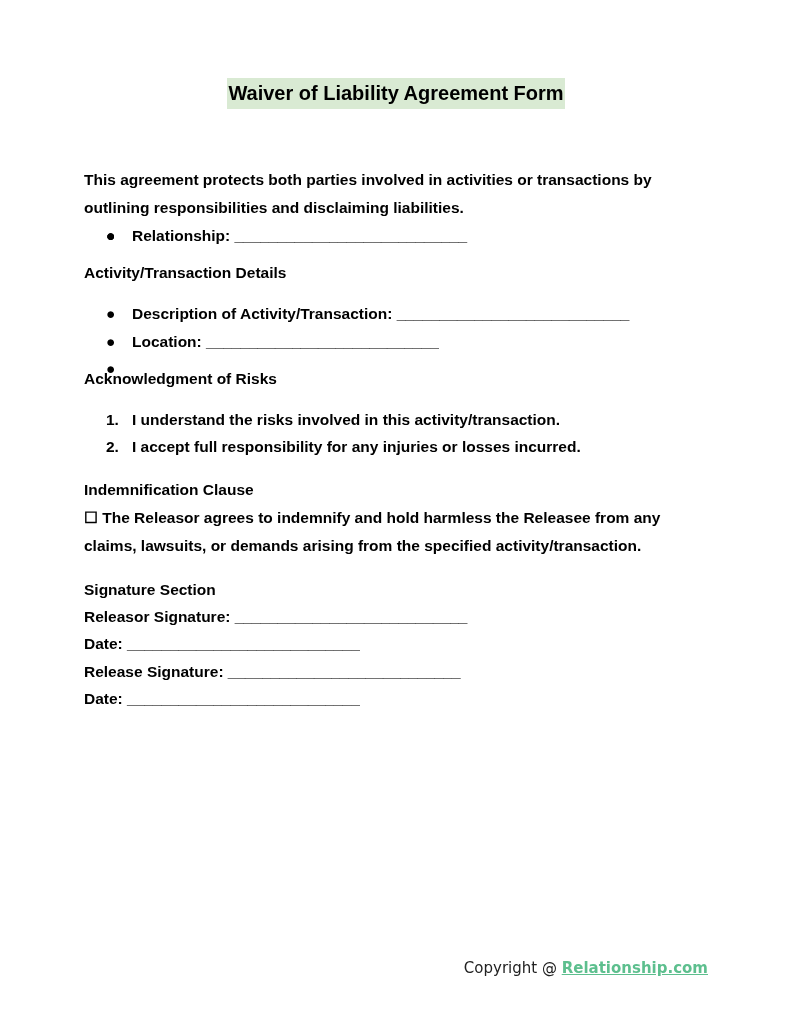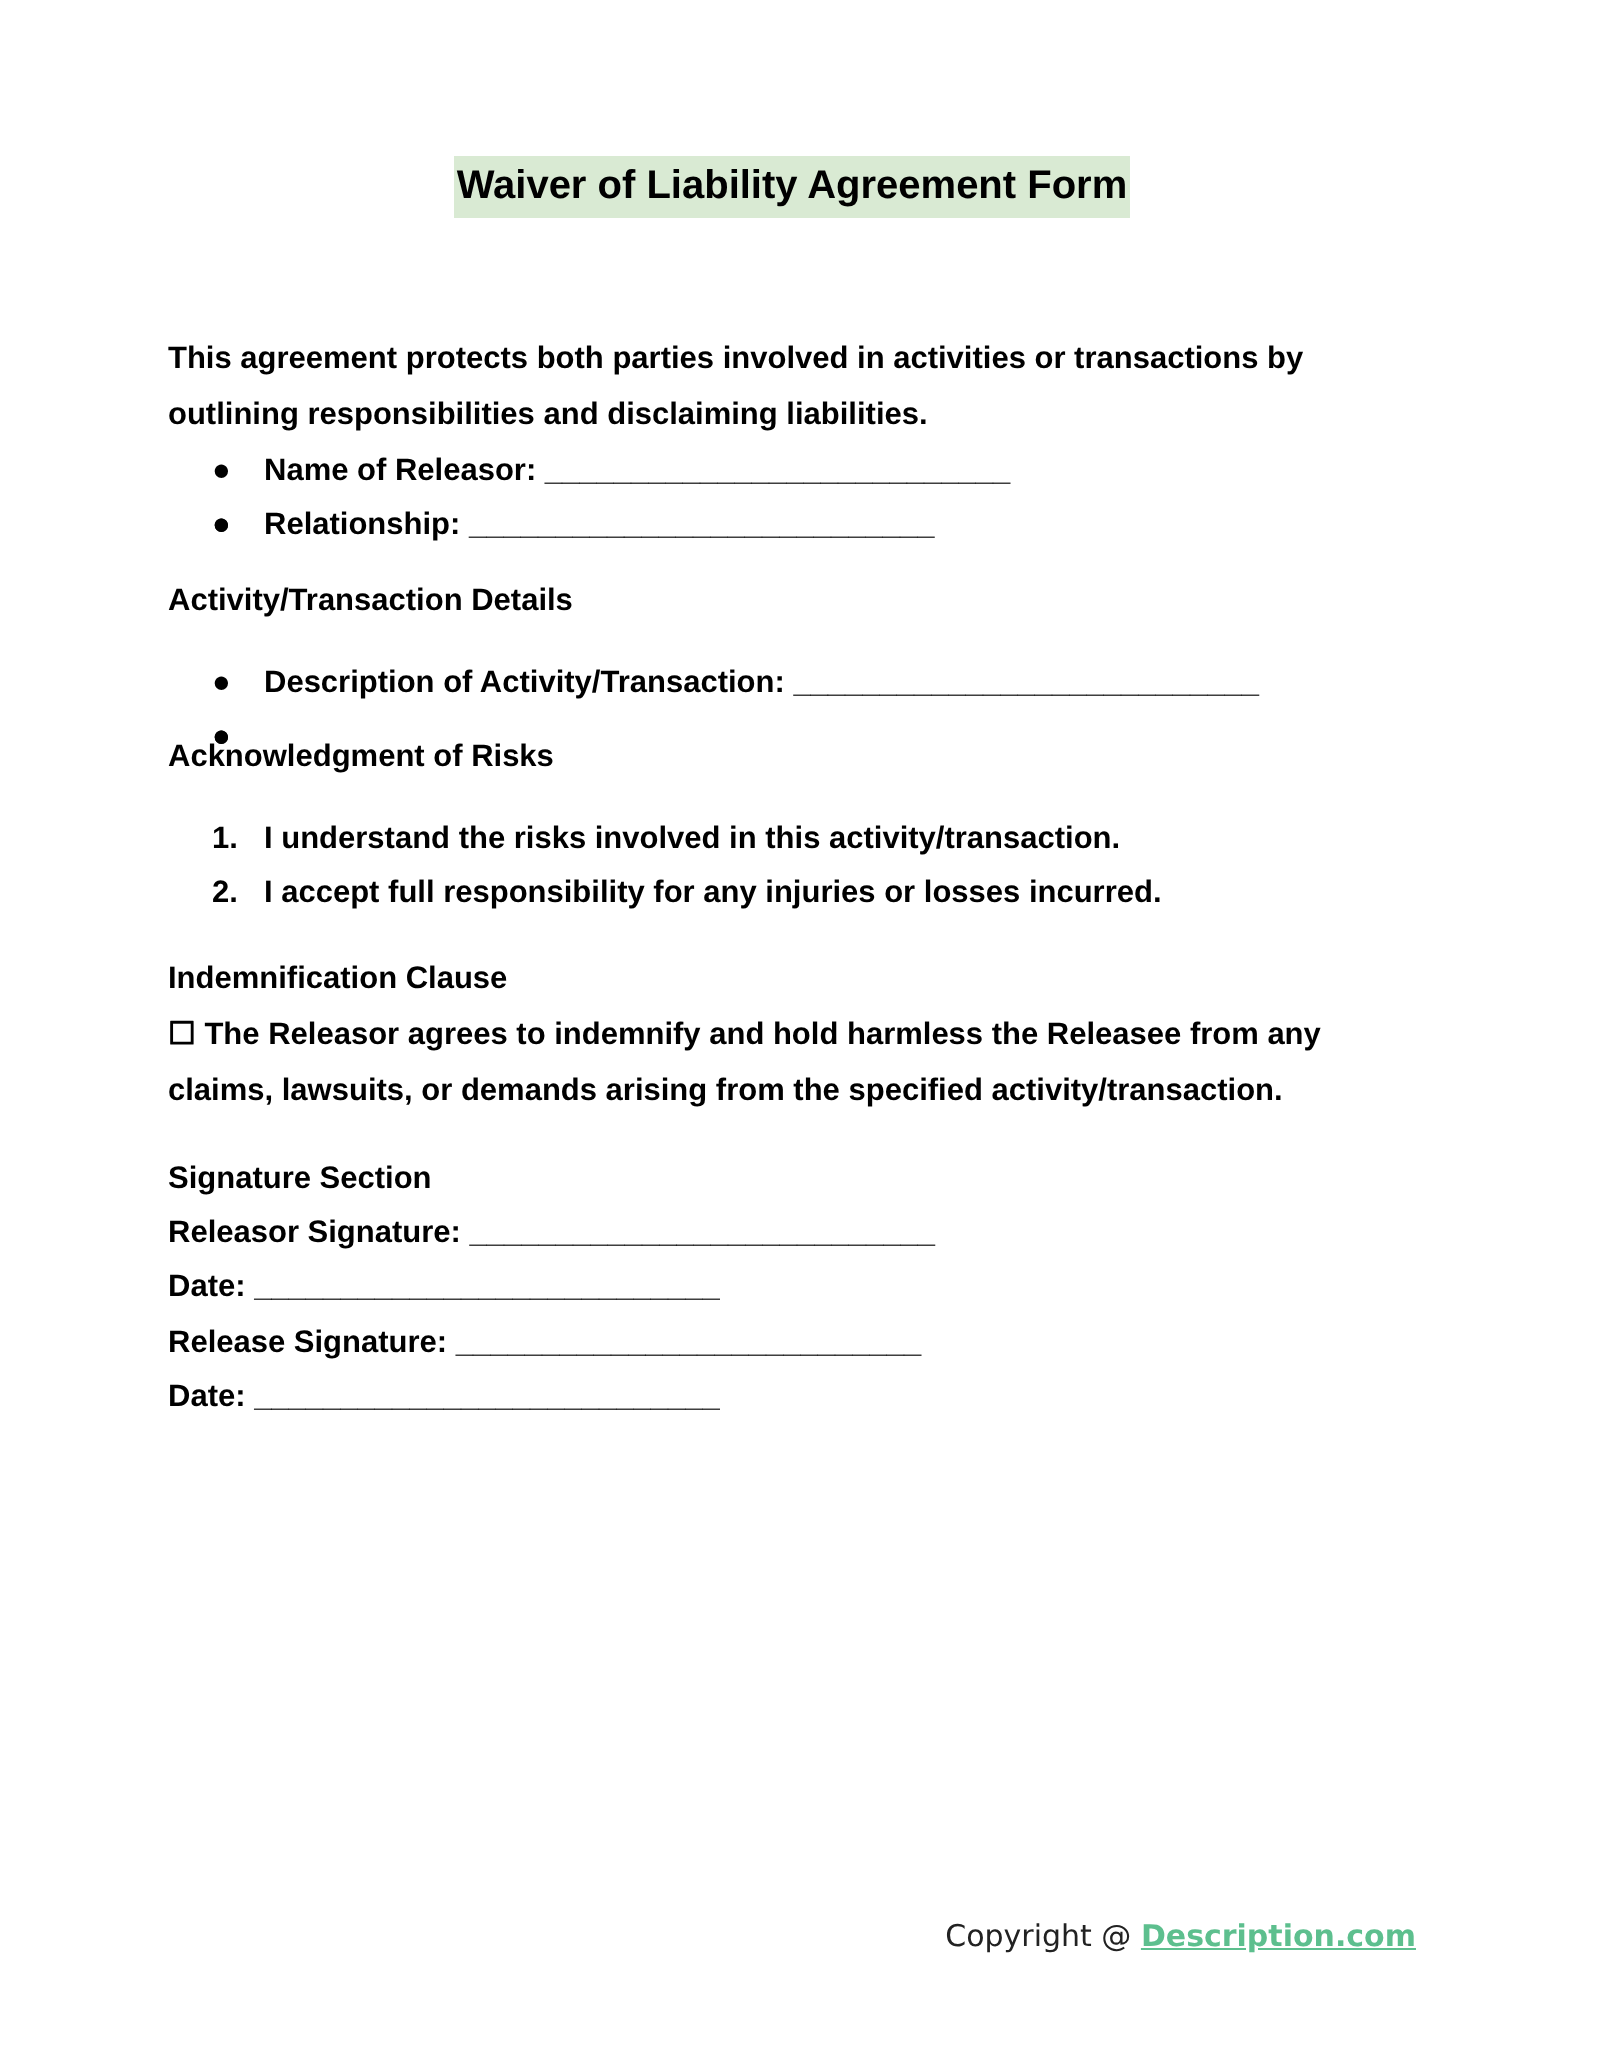--- a/index.html
+++ b/index.html
@@ -28,43 +28,43 @@
 <body>
 
 <div class="title-wrap">
   <span class="title">Waiver of Liability Agreement Form</span>
 </div>
 
 <div class="content">
   <p class="intro">This agreement protects both parties involved in activities or transactions by outlining responsibilities and disclaiming liabilities.</p>
 
   <ul class="items">
-    <li class="li"><span class="marker">●</span><span>Name of Releasor: ___________________________</span></li>
+    <li class="li"><span class="marker">●</span></li>
     <li class="li"><span class="marker">●</span></li>
     <li class="li"><span class="marker">●</span><span>Relationship: ___________________________</span></li>
   </ul>
 
   <p class="heading">Activity/Transaction Details</p>
   <ul class="items">
     <li class="li"><span class="marker">●</span><span>Description of Activity/Transaction: ___________________________</span></li>
-    <li class="li"><span class="marker">●</span></li>
+    <li class="li"><span class="marker">●</span><span>Location: ___________________________</span></li>
     <li class="li"><span class="marker">●</span></li>
   </ul>
 
   <p class="heading">Acknowledgment of Risks</p>
   <ol class="items">
     <li class="li"><span class="marker">1.</span><span>I understand the risks involved in this activity/transaction.</span></li>
     <li class="li"><span class="marker">2.</span><span>I accept full responsibility for any injuries or losses incurred.</span></li>
   </ol>
 
   <p class="sig-line">Indemnification Clause</p>
   <p class="clause"><span>☐</span> <span>The Releasor agrees to indemnify and hold harmless the Releasee from any claims, lawsuits, or demands arising from the specified activity/transaction.</span></p>
 
   <p class="sig-line">Signature Section</p>
   <p class="sig-line">Releasor Signature: ___________________________</p>
   <p class="sig-line">Date: ___________________________</p>
   <p class="sig-line">Release Signature: ___________________________</p>
   <p class="sig-line">Date: ___________________________</p>
 </div>
 
 <div class="footer">
-  <span>Copyright @ </span><a>Description.com</a>
+  <span>Copyright @ </span><a>Relationship.com</a>
 </div>
 
 </body></html>

